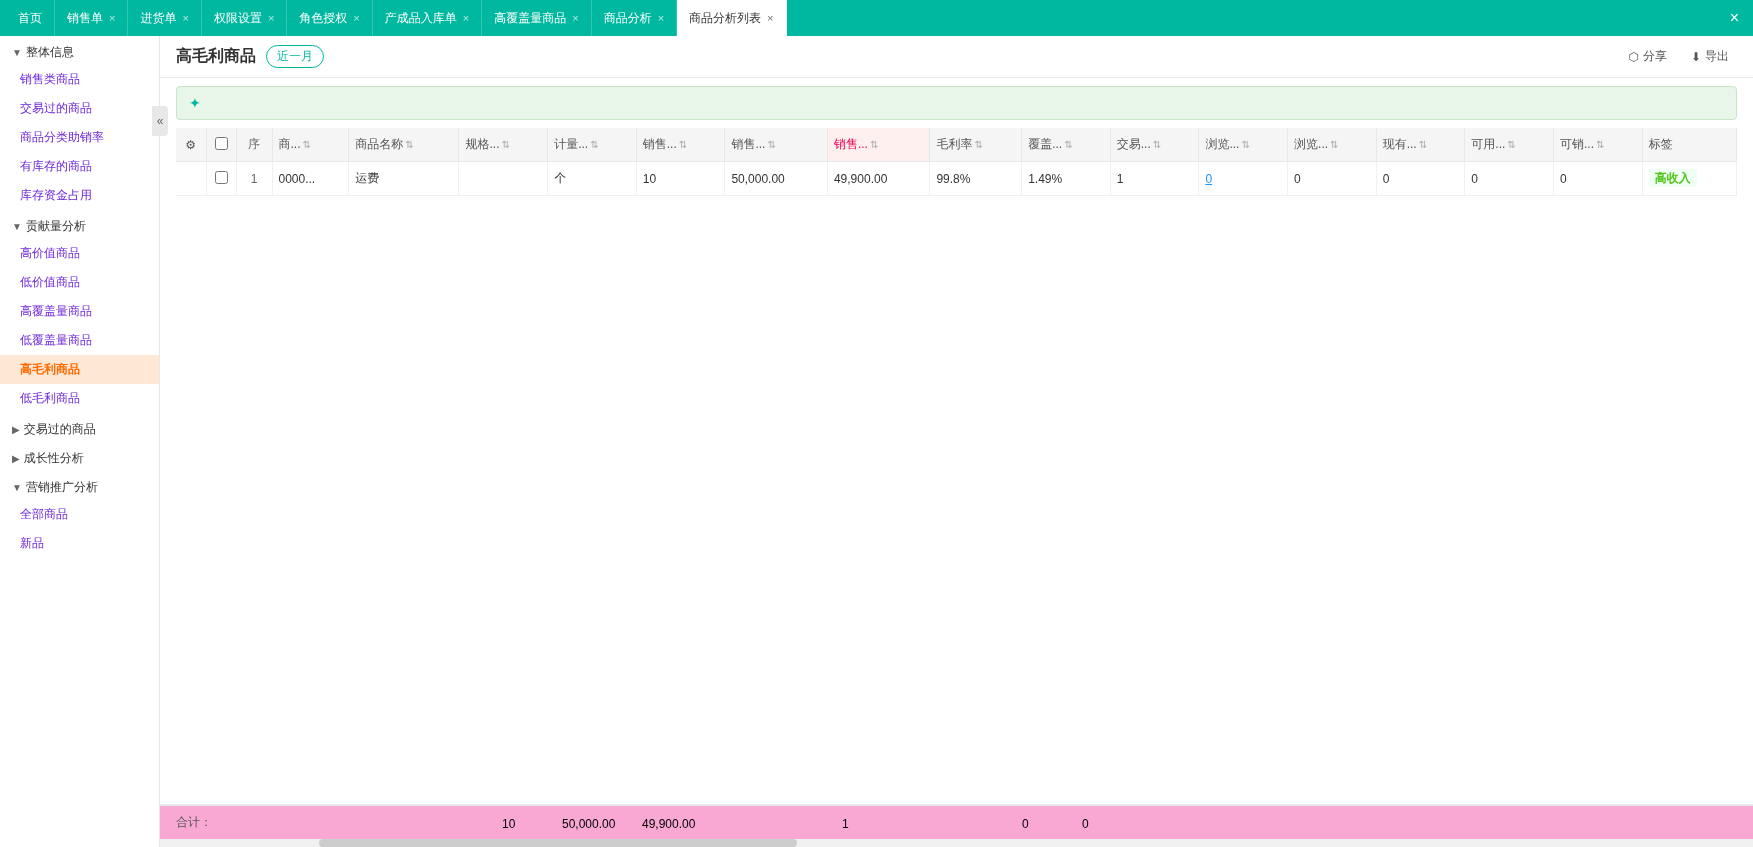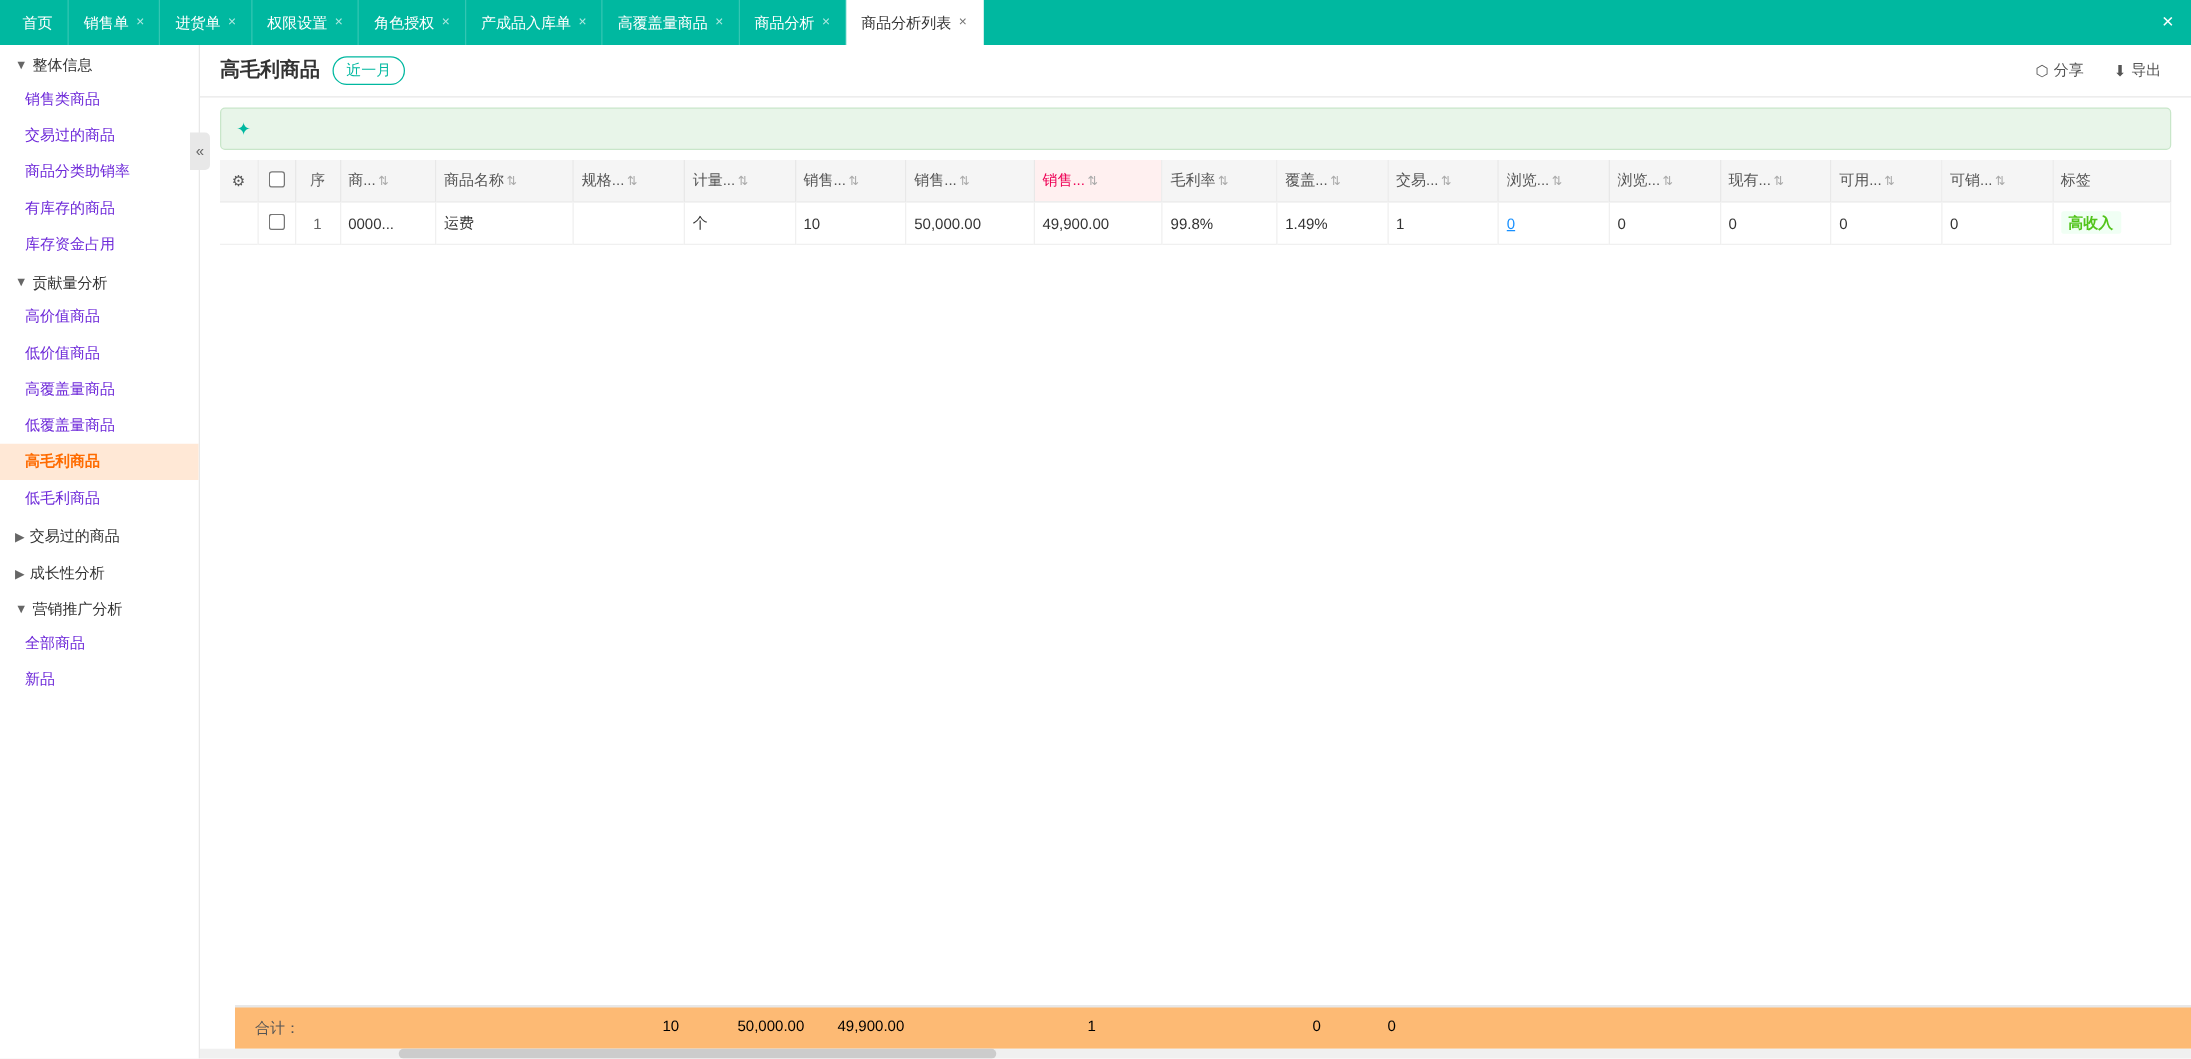--- a/index.html
+++ b/index.html
@@ -227,29 +227,28 @@
       white-space: nowrap;
     }
     .col-settings { width: 30px; text-align: center; }
     .col-checkbox { width: 30px; text-align: center; }
     .col-num { width: 36px; text-align: center; color: #666; }
     .tag-high { color: #52c41a; font-weight: bold; }
     .tag-cell { background: #f0fff4; padding: 2px 6px; border-radius: 2px; }
 
     
     .footer-total {
-      background: #fdba74;
+      background: #f9a8d4;
       border-top: 2px solid #e8e8e8;
       display: flex;
-      align-items: flex-start;
+      align-items: flex-end;
       padding: 8px 16px;
       gap: 0;
       flex-shrink: 0;
       font-size: 12px;
-      margin-left: 28px;
     }
     .footer-total .total-label {
       color: #555;
       min-width: 80px;
     }
 
     
     .bottom-scroll {
       height: 8px;
       background: #f0f0f0;

